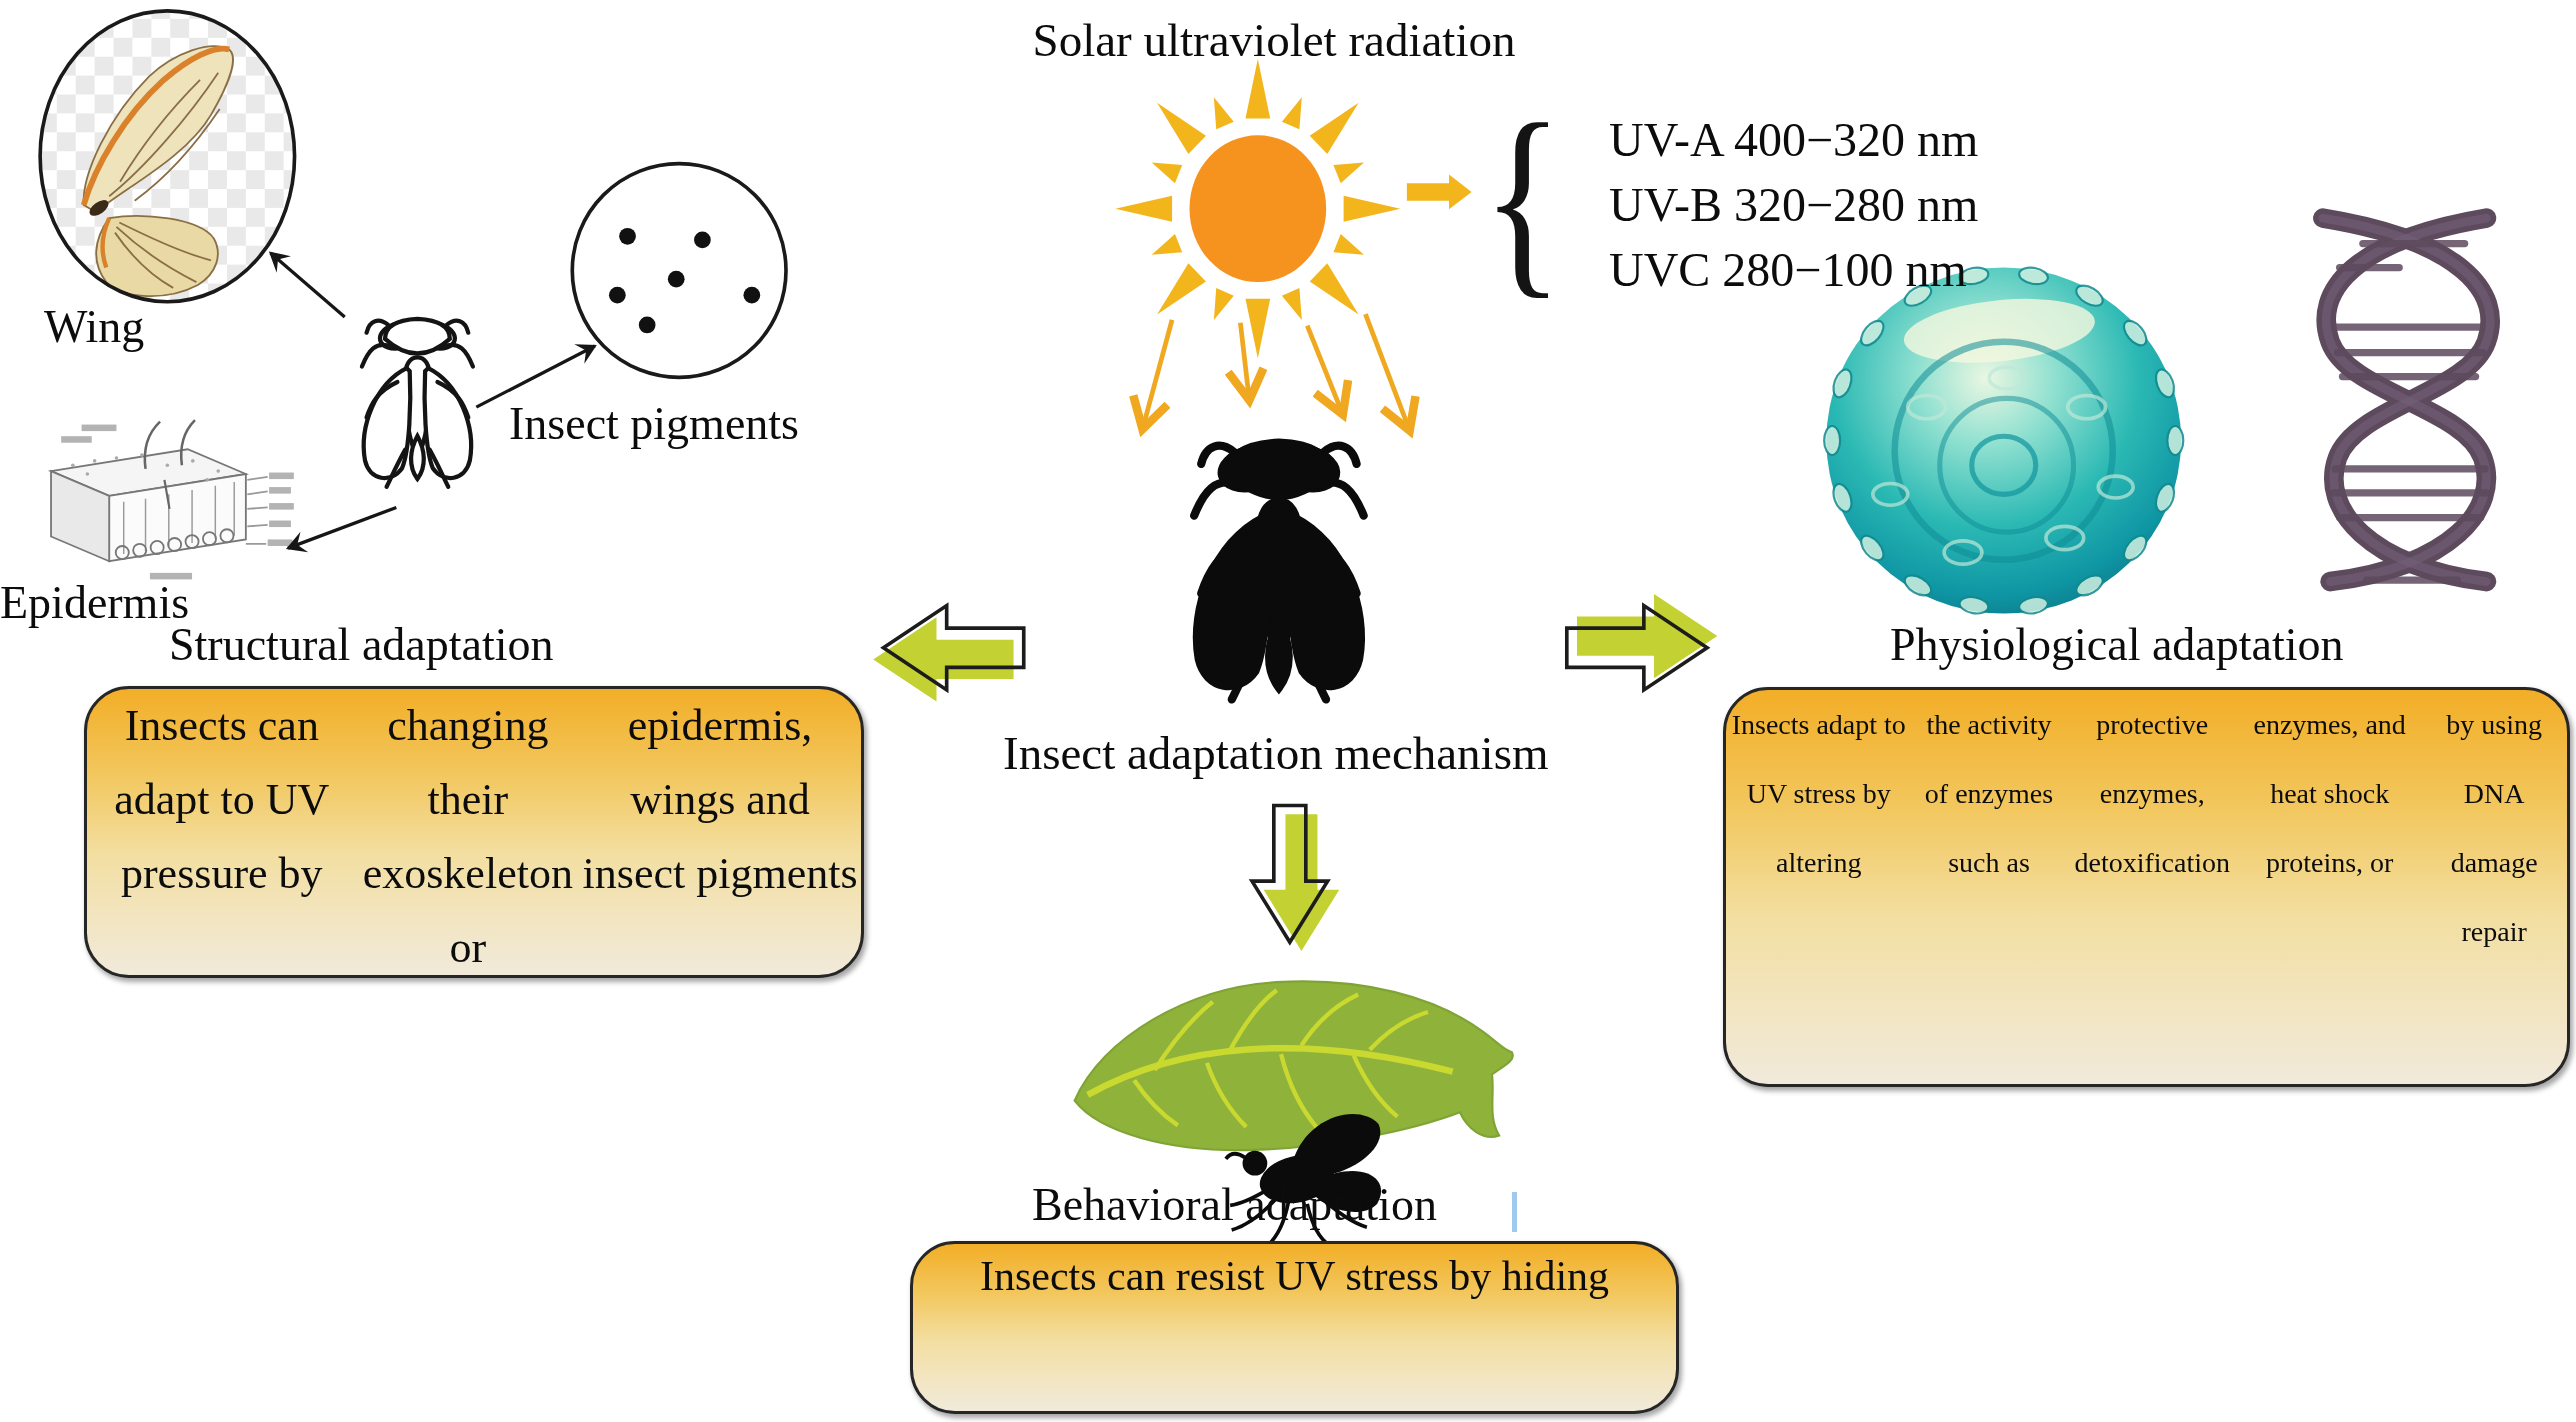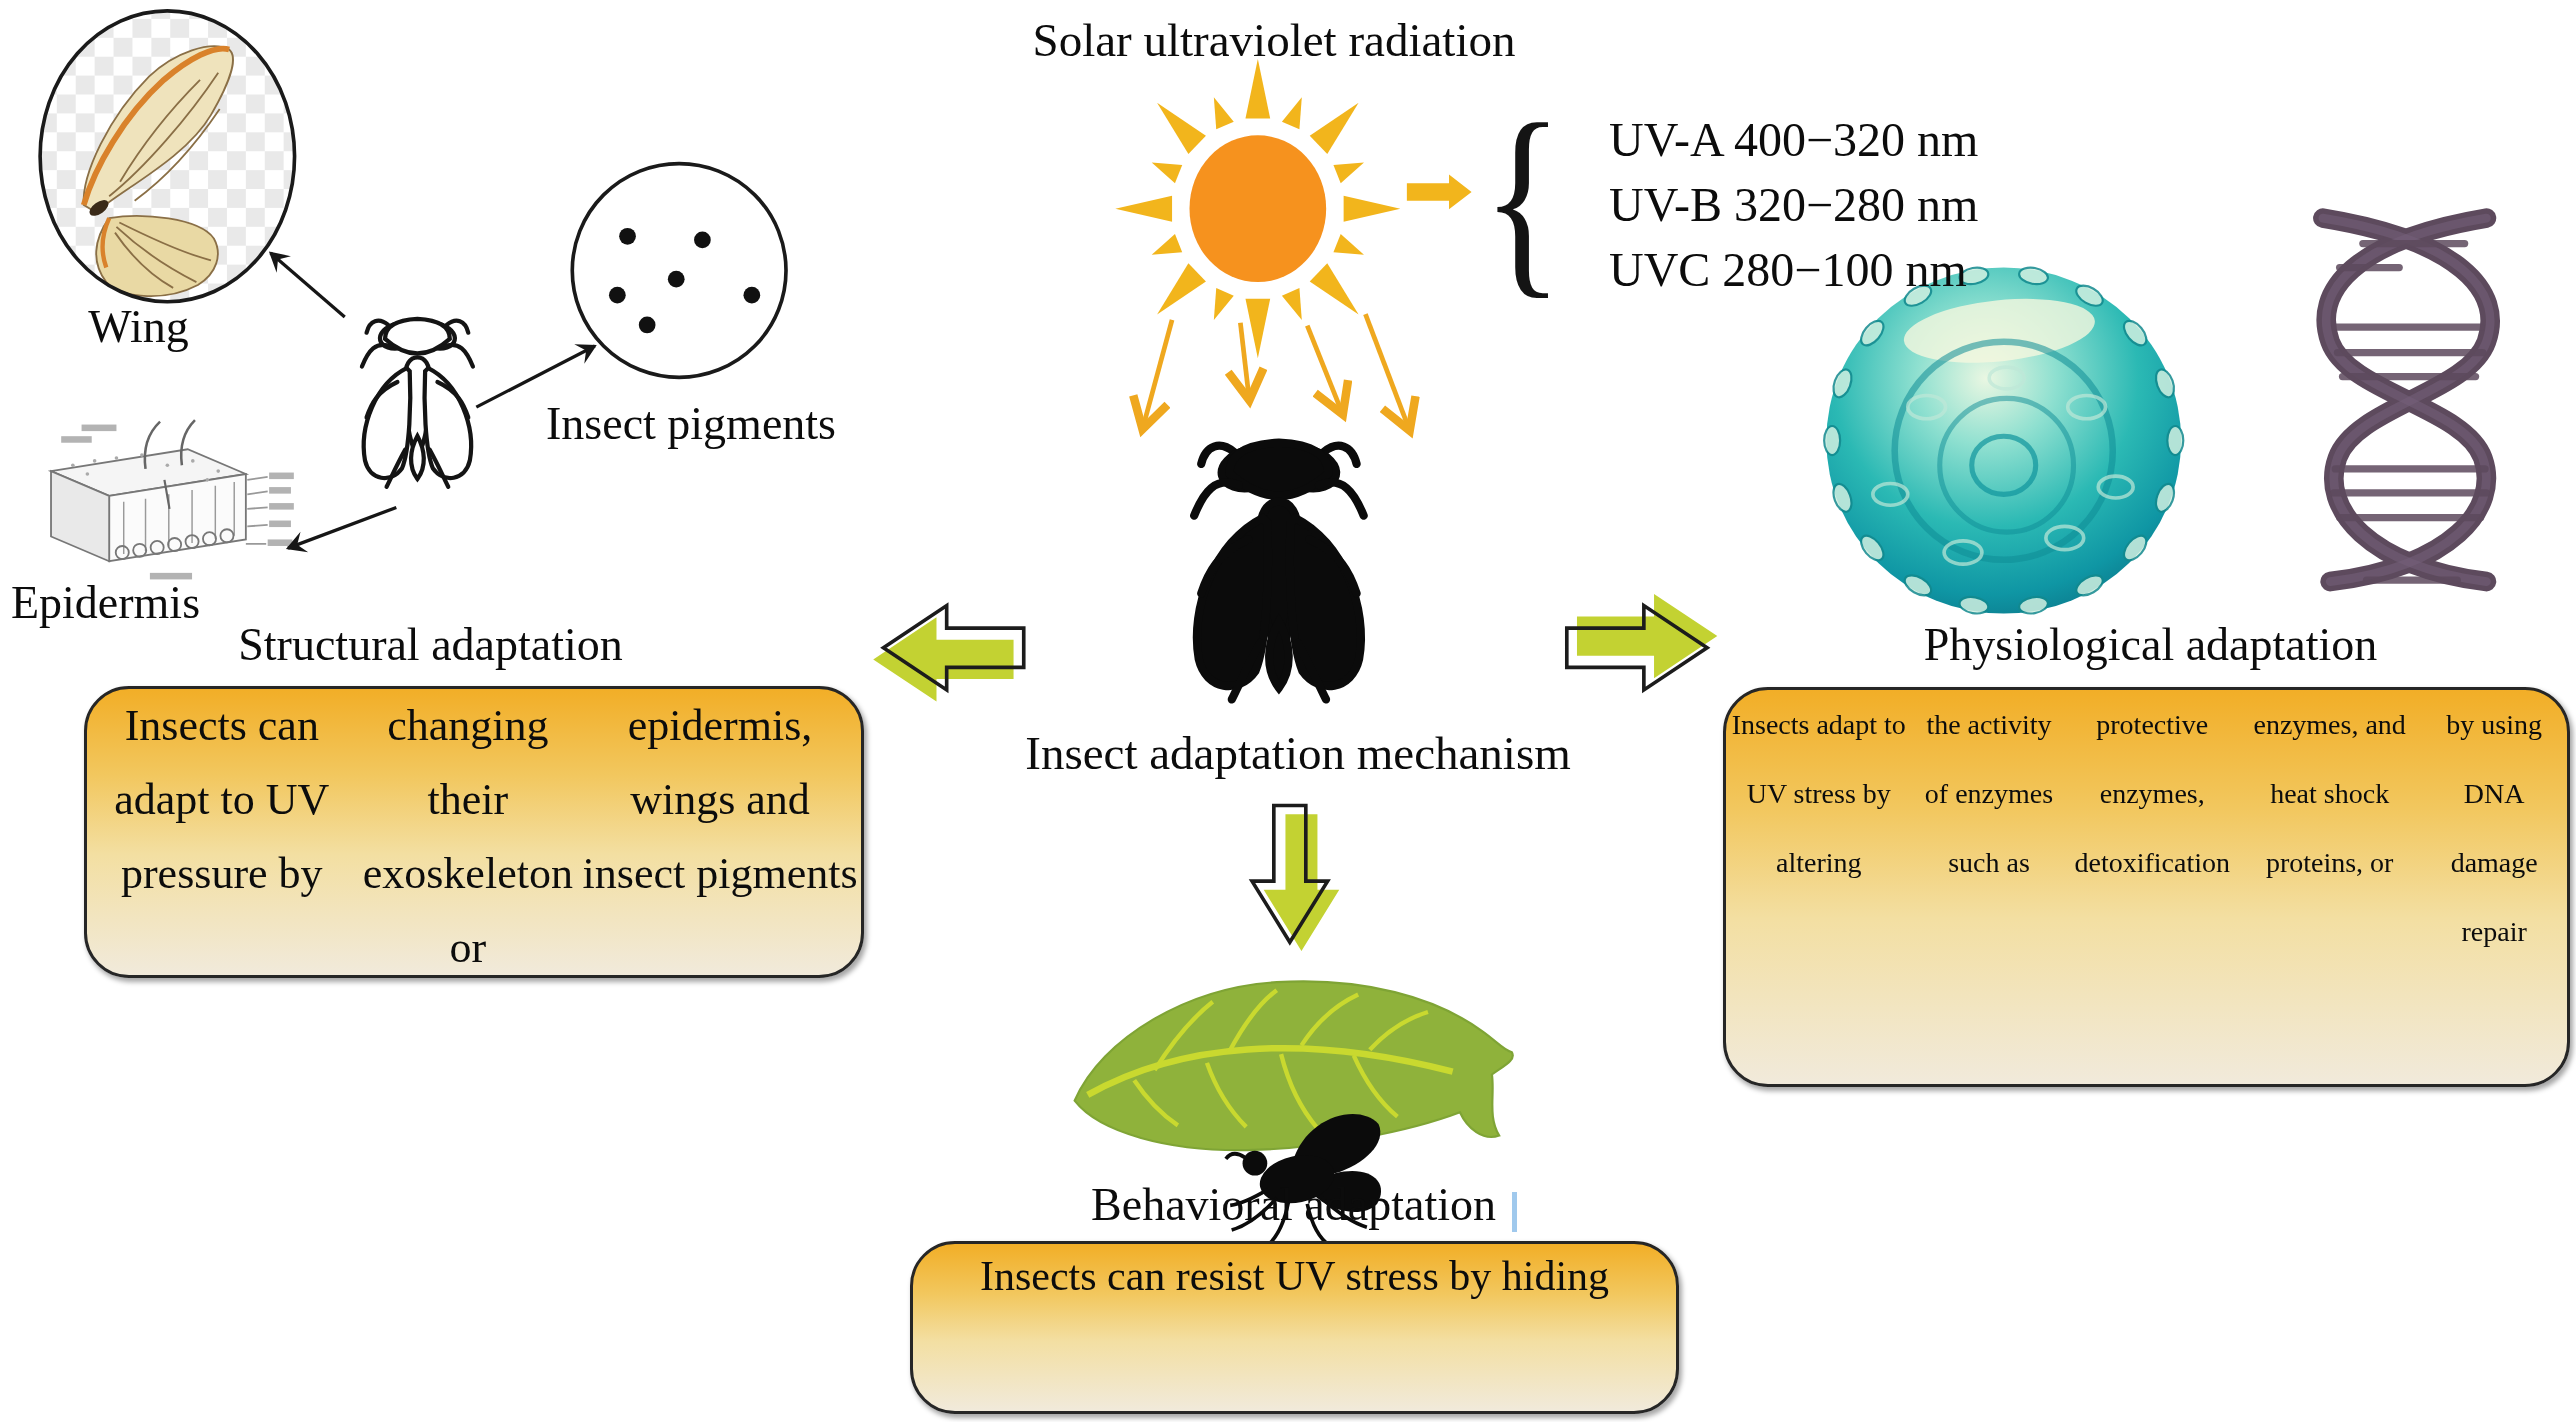--- a/index.html
+++ b/index.html
@@ -1,19 +1,19 @@
 <!DOCTYPE html>
 <html style="font-size:11.6px"><head>
 <meta charset="utf-8">
 <style>
   html,body{margin:0;padding:0;background:#ffffff;}
   body{width:2576px;height:1422px;position:relative;overflow:hidden;
        font-family:"Liberation Serif","DejaVu Serif",serif;color:#0c0c0c;}
   #art{position:absolute;left:0;top:0;z-index:0;}
-  .lbl{position:absolute;text-align:center;font-size:46px;white-space:nowrap;z-index:2;}
+  .lbl{position:absolute;text-align:left;font-size:46px;white-space:nowrap;z-index:2;}
   .title{position:absolute;text-align:center;font-size:47px;z-index:2;white-space:nowrap;}
   .uvlist{position:absolute;left:1569px;top:107px;font-size:48px;line-height:65px;z-index:2;white-space:nowrap;margin-left:40px;}
   .brace{position:absolute;left:1482px;top:93px;font-size:212px;line-height:1;z-index:2;
          transform:scaleX(.8);transform-origin:left top;color:#141414;}
   .tbox{position:absolute;border:3.6px solid #262626;border-radius:45px;z-index:2;
         background:linear-gradient(180deg,#F2AE27 0%,#F2C75E 30%,#F3DFA2 58%,#F1EADB 100%);
         box-shadow:2.2px 3.6px 5.1px rgba(0,0,0,.35);
         display:flex;flex-direction:row;justify-content:center;text-align:center;}
   .tbox.left {left:84px; top:686px; width:774px;height:286px;font-size:44px;}
   .tbox.left div{line-height:74px;}

